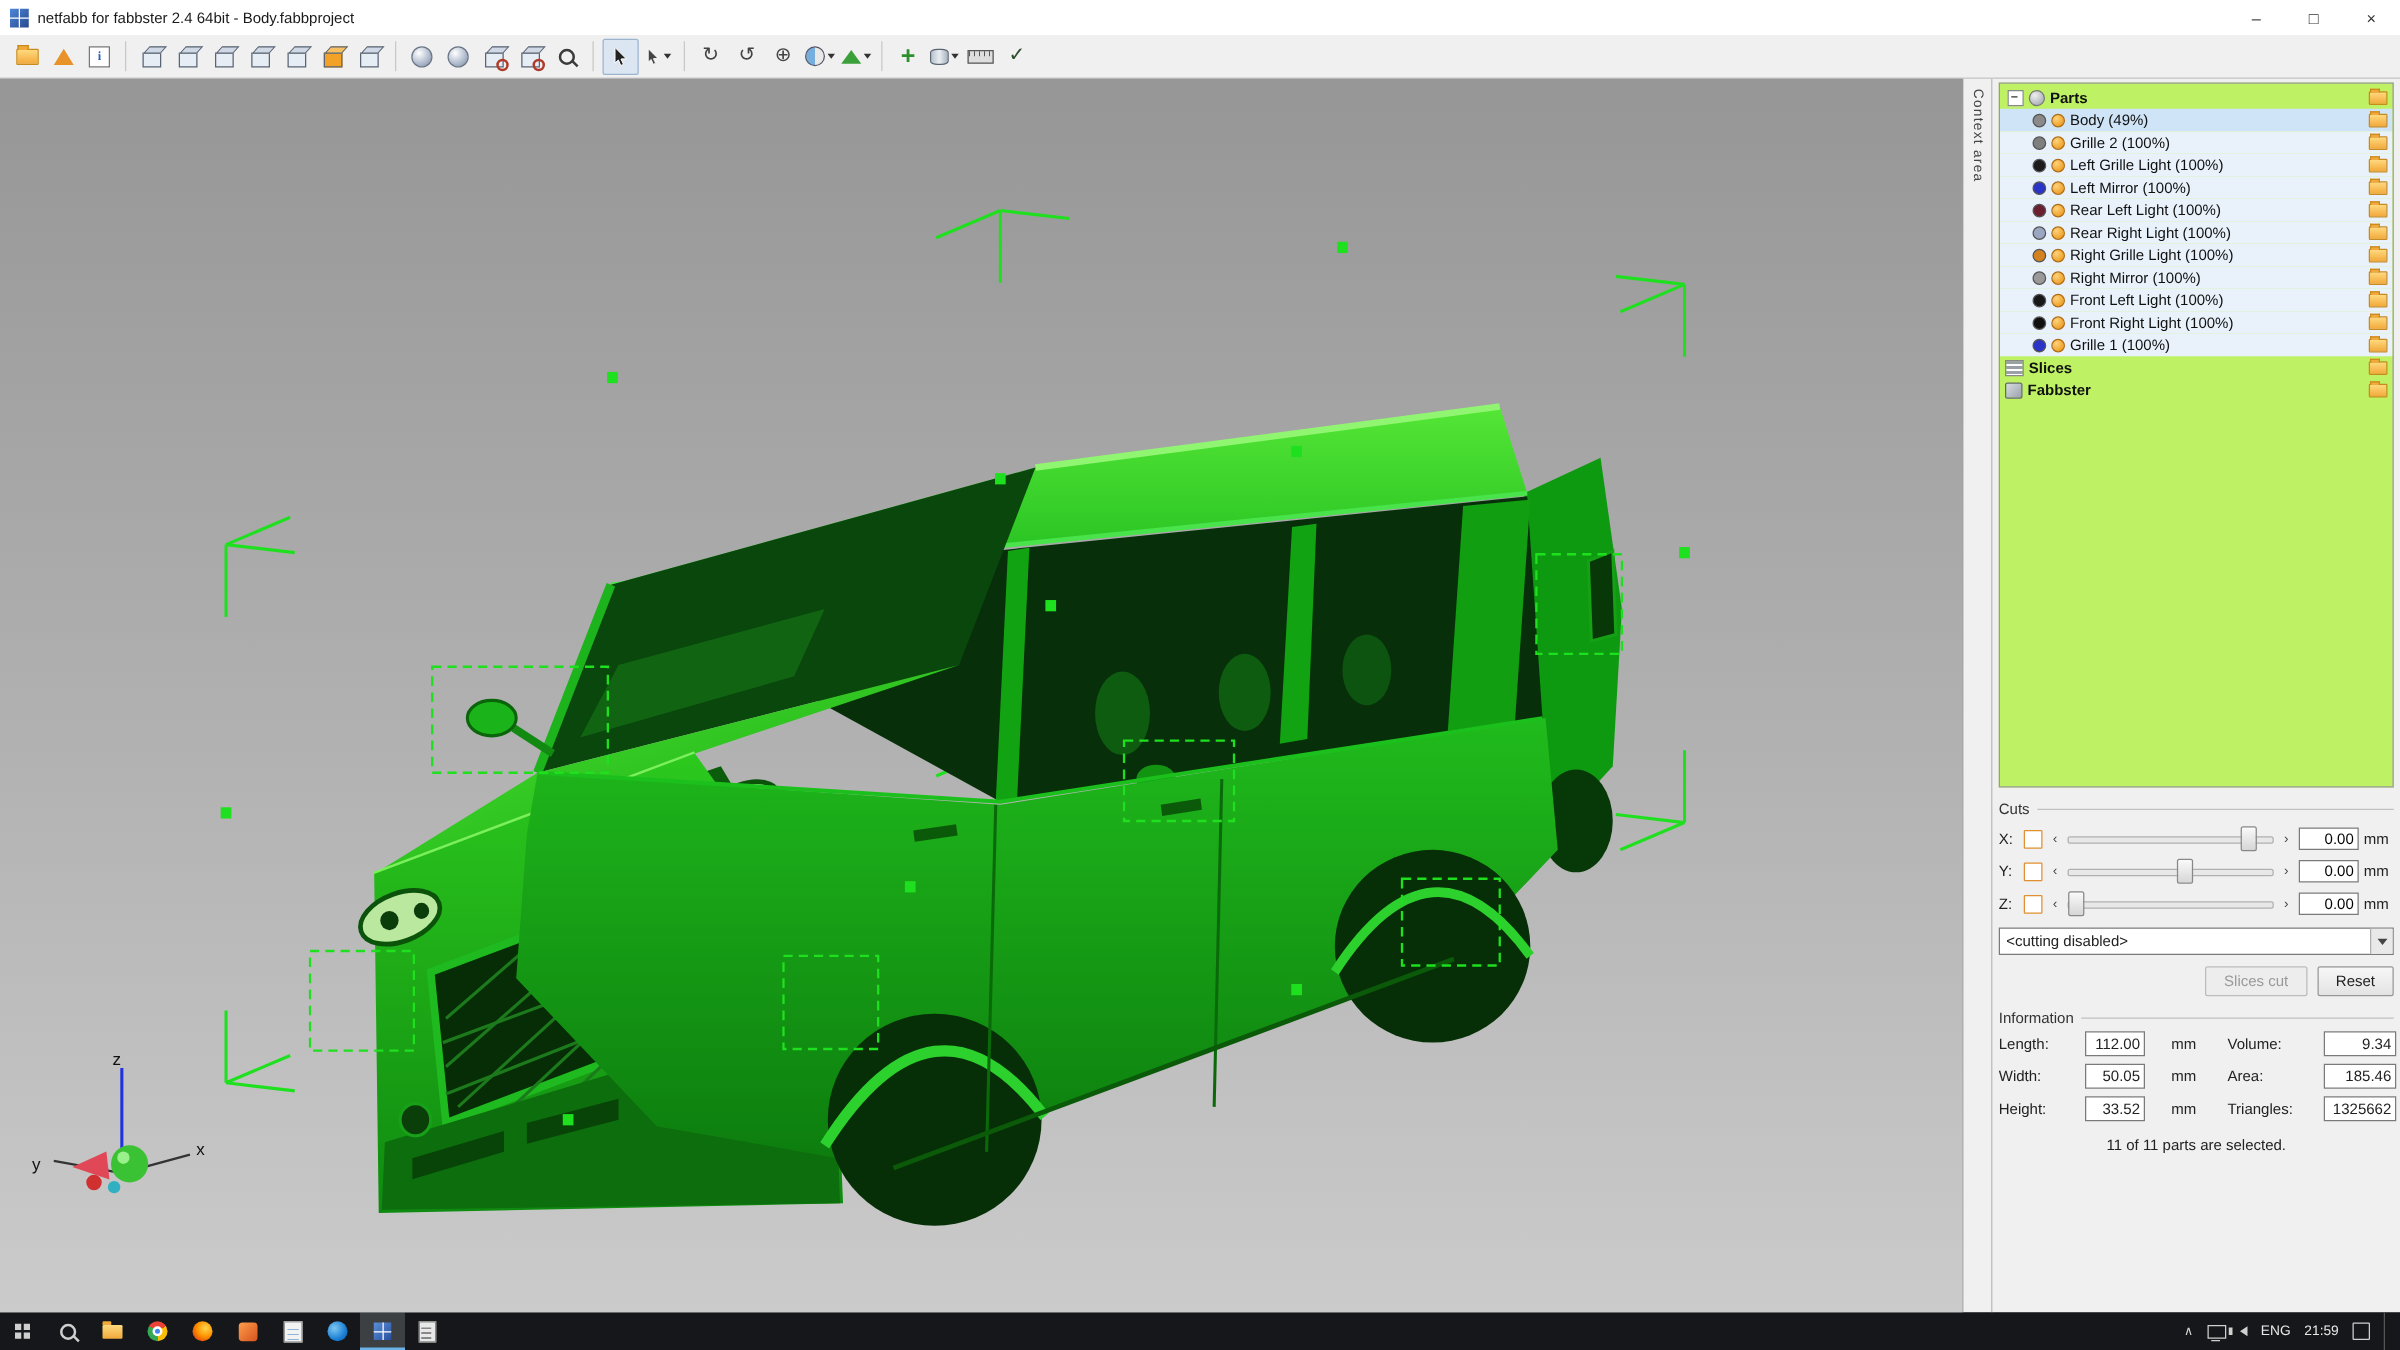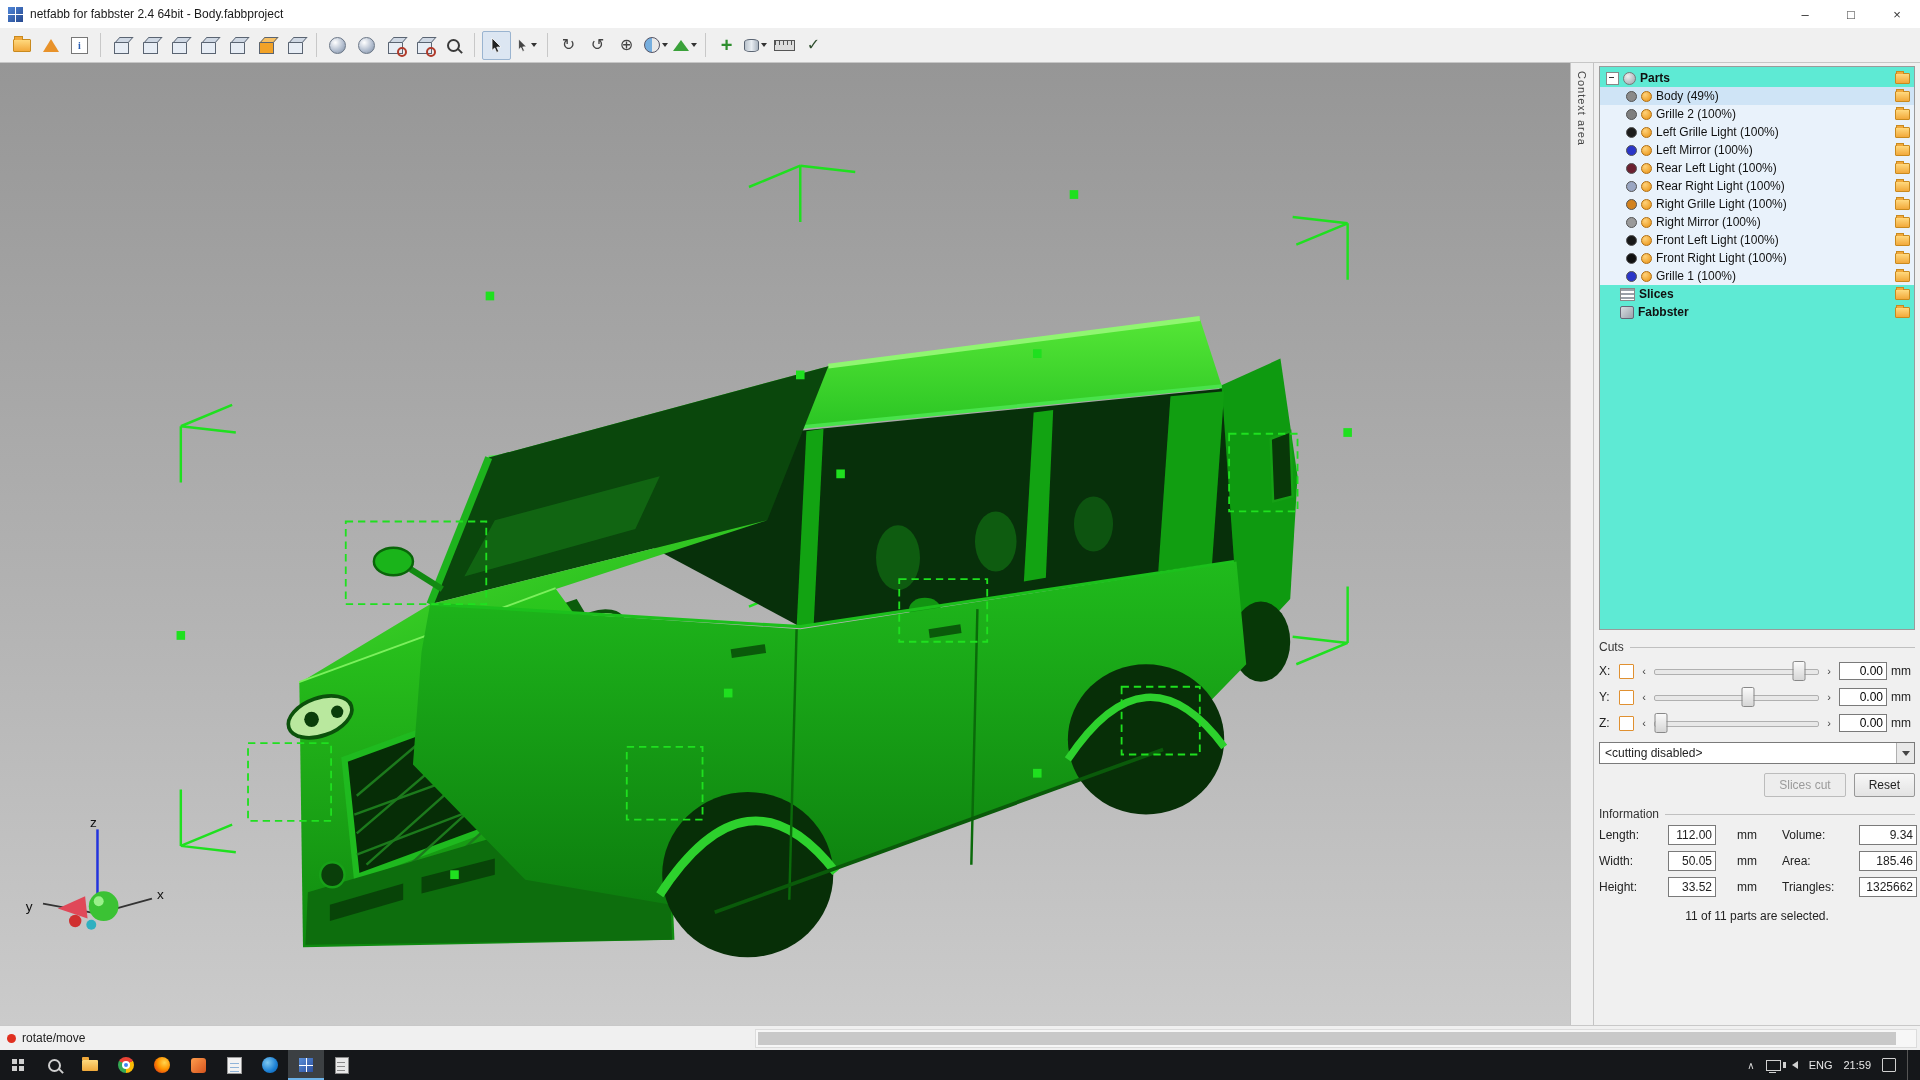--- a/index.html
+++ b/index.html
@@ -48,27 +48,27 @@
   .scene{position:absolute;inset:0;width:100%;height:100%}
   .scale-label{position:absolute;right:28px;bottom:106px;font-size:76px;color:#e52715;line-height:1;letter-spacing:2px}
   .axes{position:absolute;left:20px;bottom:78px;width:150px;height:130px}
 
   
   .context-strip{width:22px;background:#f0f0f0;border-left:1px solid #c4c4c4;flex:none;display:flex;justify-content:center;padding-top:8px}
   .context-strip span{writing-mode:vertical-rl;font-size:11px;color:#444;letter-spacing:1px}
 
   
   .right-panel{width:316px;background:#f0f0f0;border-left:1px solid #c4c4c4;flex:none;display:flex;flex-direction:column;padding:3px 5px}
-  .parts-box{background:#5eead4;border:1px solid #9a9a9a;height:558px;overflow:hidden;padding:2px 0;flex:none}
+  .parts-box{background:#bef264;border:1px solid #9a9a9a;height:558px;overflow:hidden;padding:2px 0;flex:none}
   .tree-row{height:18px;display:flex;align-items:center;gap:4px;padding:0 4px 0 6px;white-space:nowrap}
   .tree-row .t-label{font-size:12px;color:#111;overflow:hidden;text-overflow:ellipsis}
   .tree-row .bold{font-weight:bold}
   .tree-row.part{padding-left:26px;background:#e9f2fb}
   .tree-row.part.sel{background:#cfe4f6}
-  .tree-row.group2{padding-left:20px}
+  .tree-row.group2{padding-left:4px}
   .expander{width:11px;height:11px;border:1px solid #888;background:#fff;position:relative;flex:none}
   .expander::before{content:'';position:absolute;left:2px;top:4px;width:5px;height:1px;background:#333}
   .rooticon{width:11px;height:11px;border-radius:50%;background:radial-gradient(circle at 35% 30%,#eee,#9aa2ab);border:1px solid #777;flex:none}
   .dot{width:9px;height:9px;border-radius:50%;border:1px solid #555;flex:none}
   .ball{width:9px;height:9px;border-radius:50%;background:radial-gradient(circle at 35% 30%,#ffd27a,#e89010);border:1px solid #b06d10;flex:none}
   .folder{width:13px;height:9px;background:linear-gradient(#ffd97e,#f2a93b);border:1px solid #c98a1e;border-radius:1px;position:relative;margin-left:auto;flex:none}
   .folder::before{content:'';position:absolute;top:-3px;left:0;width:6px;height:2px;background:#f2a93b;border:1px solid #c98a1e;border-bottom:none}
   .slicesic{width:13px;height:11px;background:repeating-linear-gradient(180deg,#9aa0a8 0 2px,#fff 2px 4px);border:1px solid #888;flex:none}
   .fabbic{width:12px;height:11px;background:linear-gradient(135deg,#d8dde2,#9aa2ab);border:1px solid #667;border-radius:2px;flex:none}
 
@@ -528,27 +528,20 @@
           <span>Triangles:</span>
           <span class="ibox">1325662</span>
           <span></span>
         </div>
         <div class="sel-status">11 of 11 parts are selected.</div>
       </div>
 
     </div>
   </div>
 
-  <div class="statusbar">
-    <span class="reddot"></span>
-    <span>rotate/move</span>
-    <div class="sb-scroll">
-      <div class="sb-thumb"></div>
-    </div>
-  </div>
 
   <div class="taskbar">
     <div class="tb-item">
         <span class="winlogo"></span>
       </div>
     <div class="tb-item">
         <span class="searchic"></span>
       </div>
     <div class="tb-item">
         <span class="folderic"></span>

